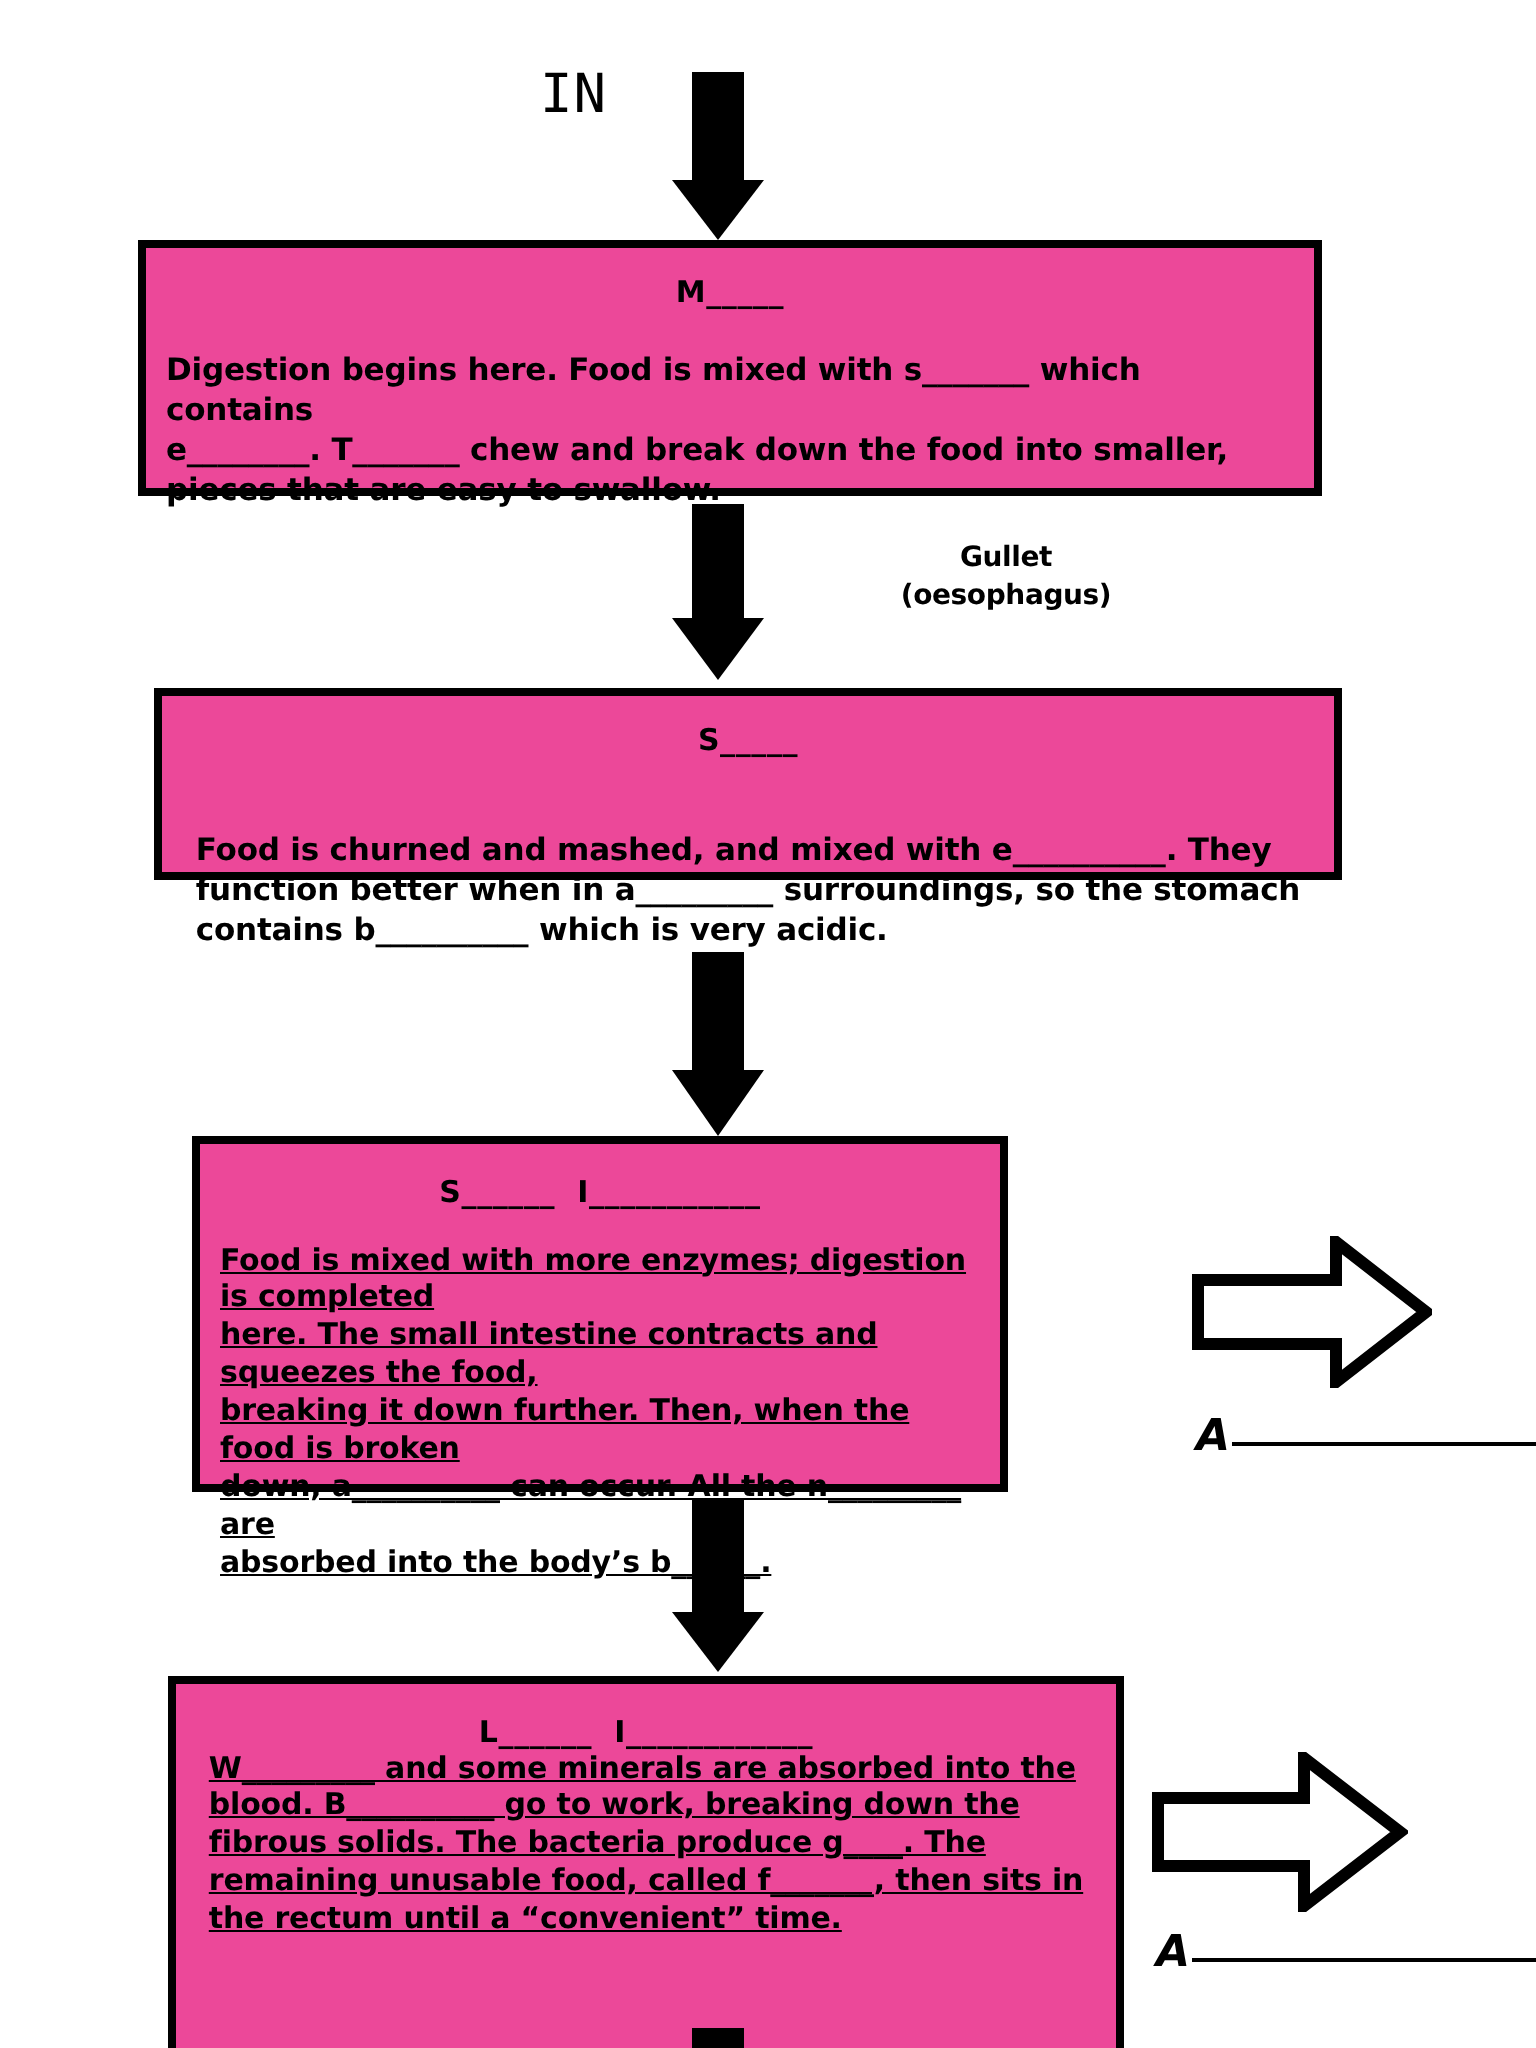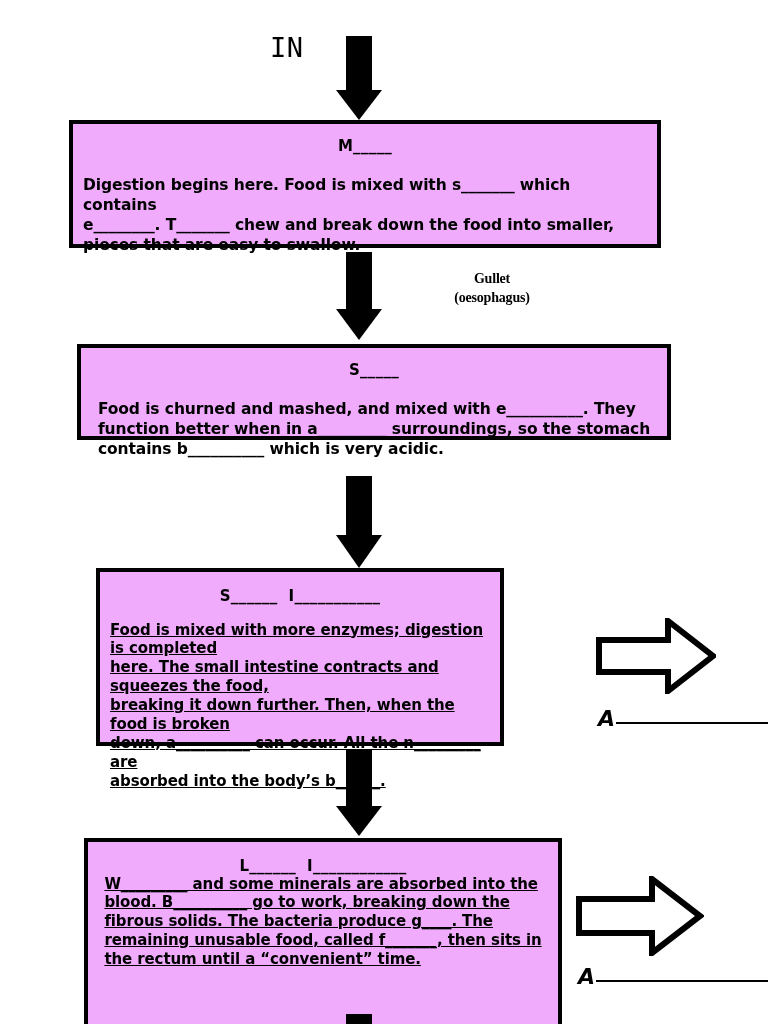--- a/index.html
+++ b/index.html
@@ -33,21 +33,21 @@
     font-weight: 400;
     letter-spacing: 0.5px;
     line-height: 1;
     color: #000;
   }
 
   
   .box {
     position: absolute;
     border: 4px solid #000;
-    background: #f0abfc;
+    background: #ec4899;
     box-sizing: border-box;
     display: flex;
     flex-direction: column;
     align-items: center;
     justify-content: flex-start;
   }
   .box-title {
     font-weight: bold;
     font-size: 15px;
     letter-spacing: 0.3px;
@@ -136,26 +136,26 @@
     <div class="box-body" style="margin-top:20px;">Digestion begins here. Food is mixed with s_______ which contains
 e________. T_______ chew and break down the food into smaller,
 pieces that are easy to swallow.</div>
   </div>
 
   <div class="arrow-down" style="left:336px; top:252px; width:46px; height:88px;">
     <span class="shaft" style="width:26px; height:58px;"></span>
     <span class="head" style="border-left-width:23px; border-right-width:23px; border-top-width:31px;"></span>
   </div>
 
-  <div class="gullet" style="left:387px; top:270px; width:210px;font-family:Liberation Serif, serif;">Gullet
+  <div class="gullet" style="left:398px; top:270px; width:210px;">Gullet
 (oesophagus)</div>
 
   <div class="box" style="left:77px; top:344px; width:594px; height:96px; padding-top:14px;">
     <div class="box-title">S_____</div>
-    <div class="box-body" style="margin-top:20px;">Food is churned and mashed, and mixed with e__________. They
+    <div class="box-body" style="margin-top:36px;">Food is churned and mashed, and mixed with e__________. They
 function better when in a_________ surroundings, so the stomach
 contains b__________ which is very acidic.</div>
   </div>
 
   <div class="arrow-down" style="left:336px; top:476px; width:46px; height:92px;">
     <span class="shaft" style="width:26px; height:60px;"></span>
     <span class="head" style="border-left-width:23px; border-right-width:23px; border-top-width:33px;"></span>
   </div>
 
   <div class="box" style="left:96px; top:568px; width:408px; height:178px; padding-top:16px;">

